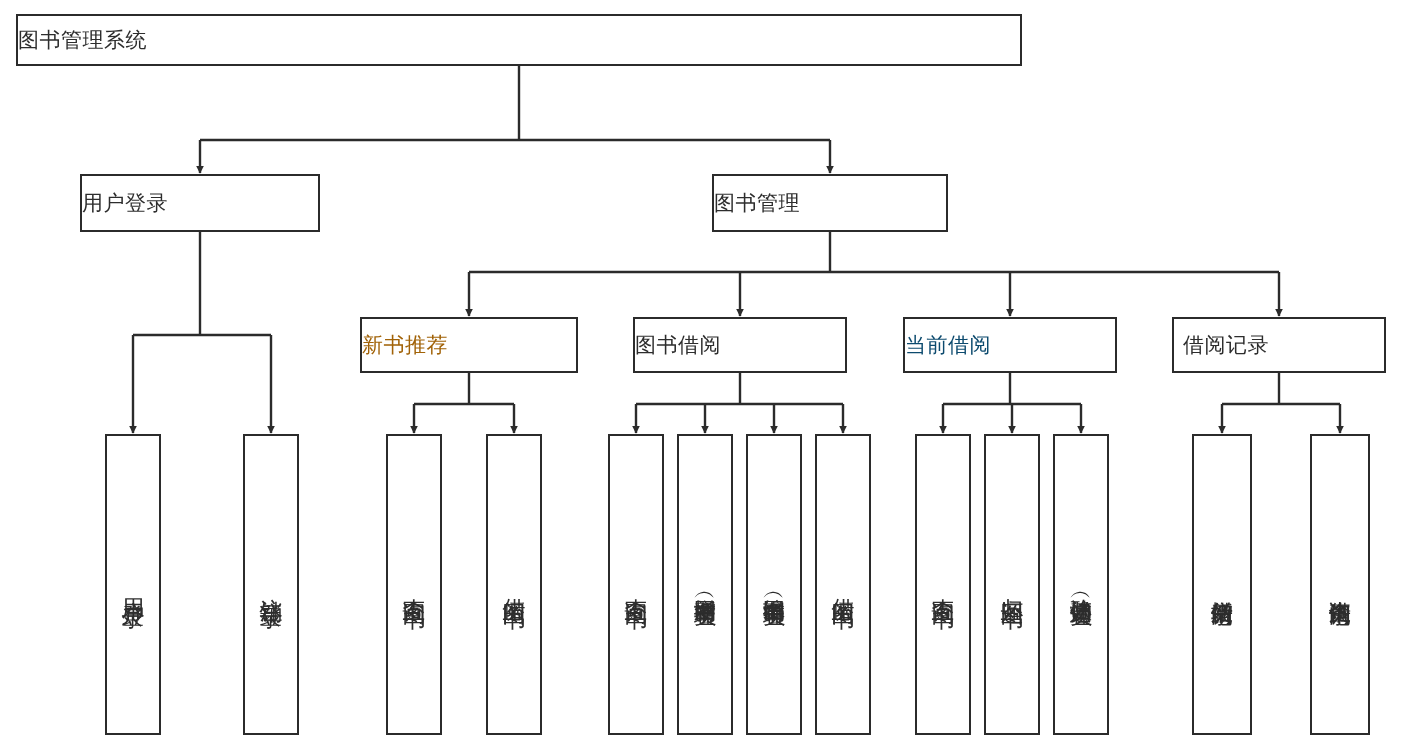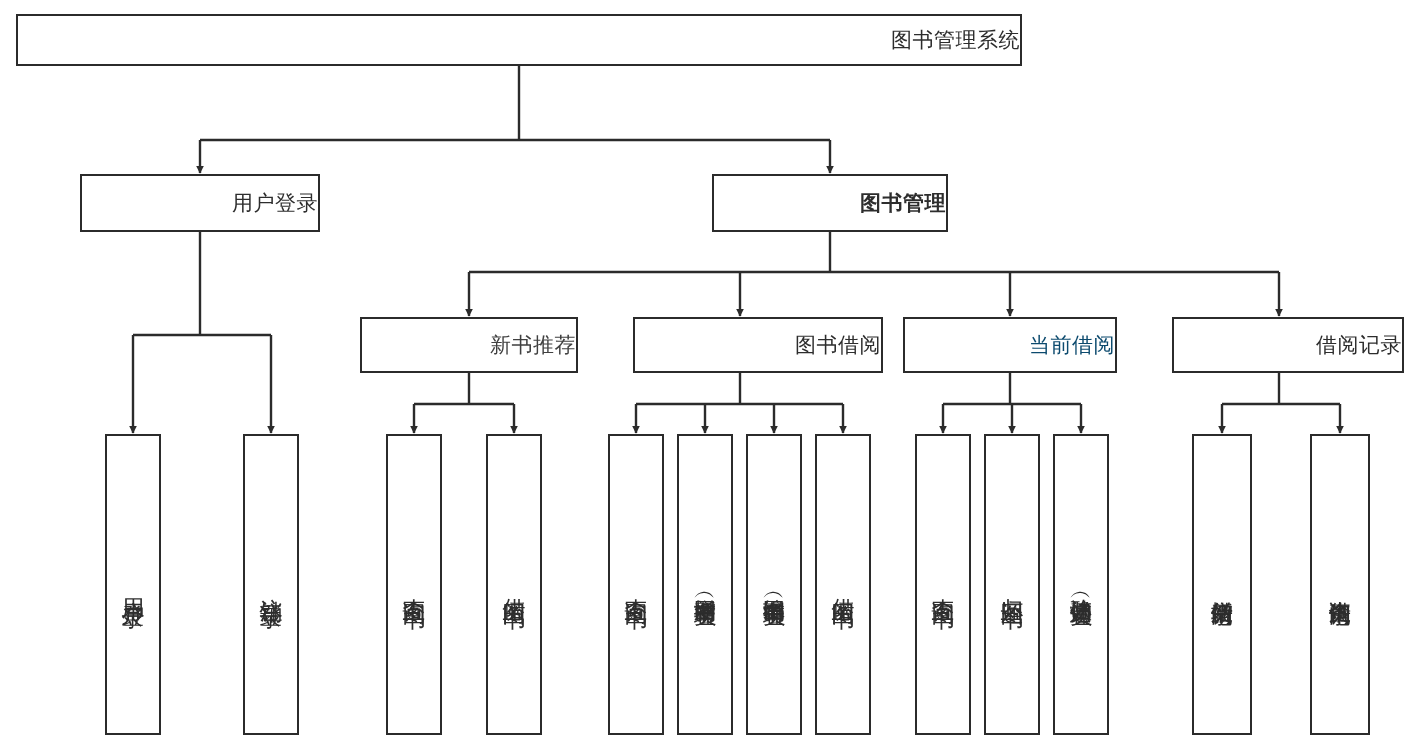--- a/index.html
+++ b/index.html
@@ -25,21 +25,21 @@
     height: 747px;
     pointer-events: none;
   }
   .node {
     position: absolute;
     box-sizing: border-box;
     background: #ffffff;
     border: 2px solid #2b2b2b;
     display: flex;
     align-items: center;
-    justify-content: flex-end;
+    justify-content: flex-start;
     color: #2d2d2d;
   }
   .node .label {
     display: block;
     text-align: center;
     line-height: 1.05;
     white-space: pre;
   }
   .node.horiz .label {
     writing-mode: horizontal-tb;
@@ -118,32 +118,32 @@
     </svg>
 
   <div id="node-layer">
       <div class="node horiz" style="left: 16px; top: 14px; width: 1006px; height: 52px; border-color: rgb(43, 43, 43); background: rgb(255, 255, 255);">
         <span class="label" style="color: rgb(45, 45, 45);">图书管理系统</span>
       </div>
       <div class="node horiz" style="left: 80px; top: 174px; width: 240px; height: 58px; border-color: rgb(43, 43, 43); background: rgb(255, 255, 255);">
         <span class="label" style="color: rgb(45, 45, 45);">用户登录</span>
       </div>
       <div class="node horiz" style="left: 712px; top: 174px; width: 236px; height: 58px; border-color: rgb(43, 43, 43); background: rgb(255, 255, 255);">
-        <span class="label" style="color: rgb(45, 45, 45); font-weight: bold;">图书管理</span>
+        <span class="label" style="color: rgb(45, 45, 45);">图书管理</span>
       </div>
       <div class="node horiz" style="left: 360px; top: 317px; width: 218px; height: 56px; border-color: rgb(43, 43, 43); background: rgb(255, 255, 255);">
-        <span class="label" style="color: #404040;">新书推荐</span>
+        <span class="label" style="color: #a16207;">新书推荐</span>
       </div>
-      <div class="node horiz" style="left: 633px; top: 317px; width: 250px; height: 56px; border-color: rgb(43, 43, 43); background: rgb(255, 255, 255);">
+      <div class="node horiz" style="left: 633px; top: 317px; width: 214px; height: 56px; border-color: rgb(43, 43, 43); background: rgb(255, 255, 255);">
         <span class="label" style="color: rgb(45, 45, 45);">图书借阅</span>
       </div>
       <div class="node horiz" style="left: 903px; top: 317px; width: 214px; height: 56px; border-color: rgb(43, 43, 43); background: rgb(255, 255, 255);">
         <span class="label" style="color: #0c4a6e;">当前借阅</span>
       </div>
-      <div class="node horiz" style="left: 1172px; top: 317px; width: 232px; height: 56px; border-color: rgb(43, 43, 43); background: rgb(255, 255, 255);">
+      <div class="node horiz" style="left: 1172px; top: 317px; width: 214px; height: 56px; border-color: rgb(43, 43, 43); background: rgb(255, 255, 255); padding-left: 9px;">
         <span class="label" style="color: rgb(45, 45, 45);">借阅记录</span>
       </div>
       <div class="node vert" style="left: 105px; top: 434px; width: 56px; height: 301px; border-color: rgb(43, 43, 43); background: rgb(255, 255, 255);">
         <span class="label" style="color: rgb(45, 45, 45);">用户登录</span>
       </div>
       <div class="node vert" style="left: 243px; top: 434px; width: 56px; height: 301px; border-color: rgb(43, 43, 43); background: rgb(255, 255, 255);">
         <span class="label" style="color: rgb(45, 45, 45);">注销登录</span>
       </div>
       <div class="node vert" style="left: 386px; top: 434px; width: 56px; height: 301px; border-color: rgb(43, 43, 43); background: rgb(255, 255, 255);">
         <span class="label" style="color: rgb(45, 45, 45);">查询图书</span>

